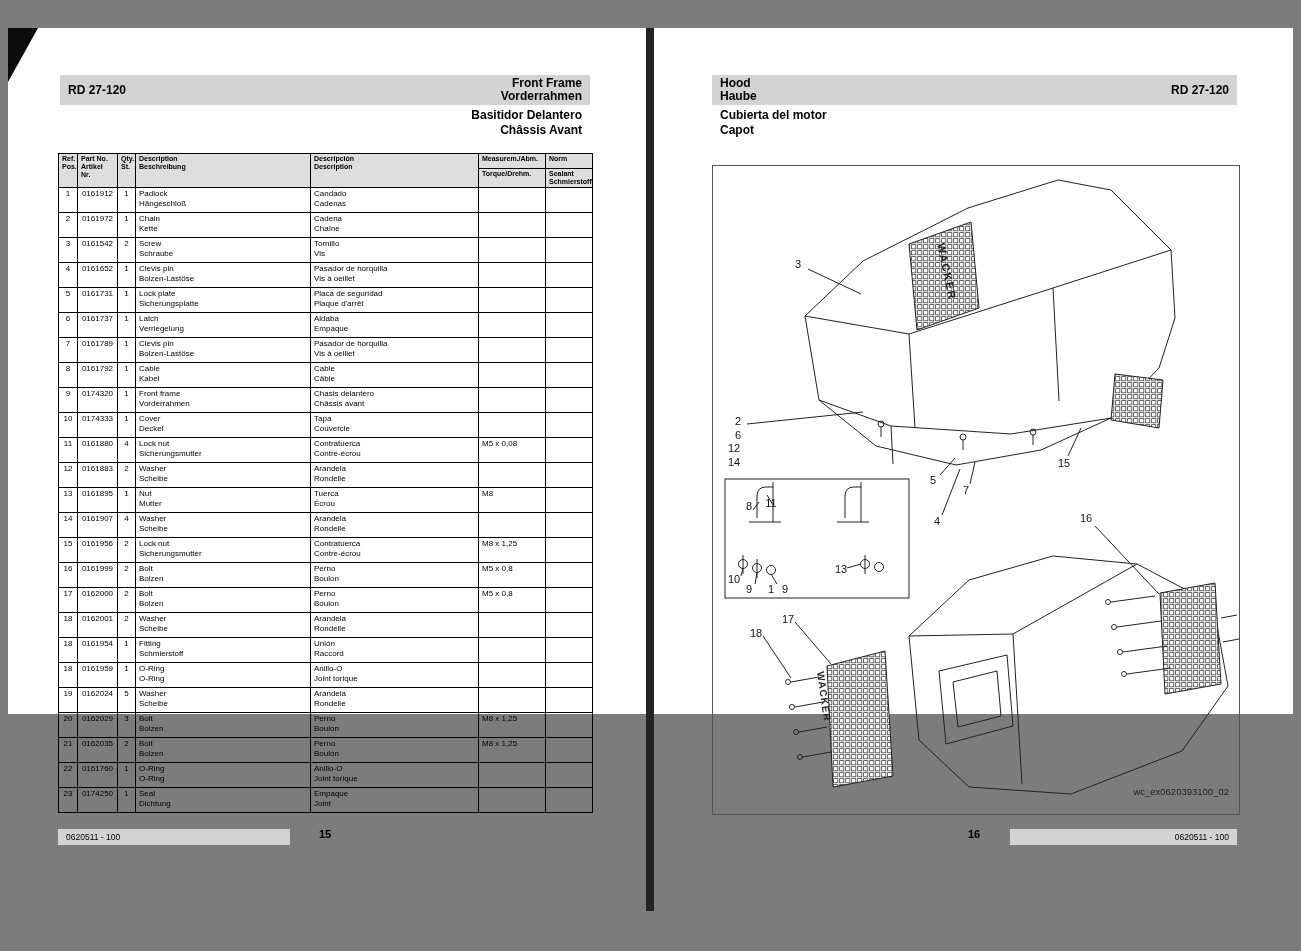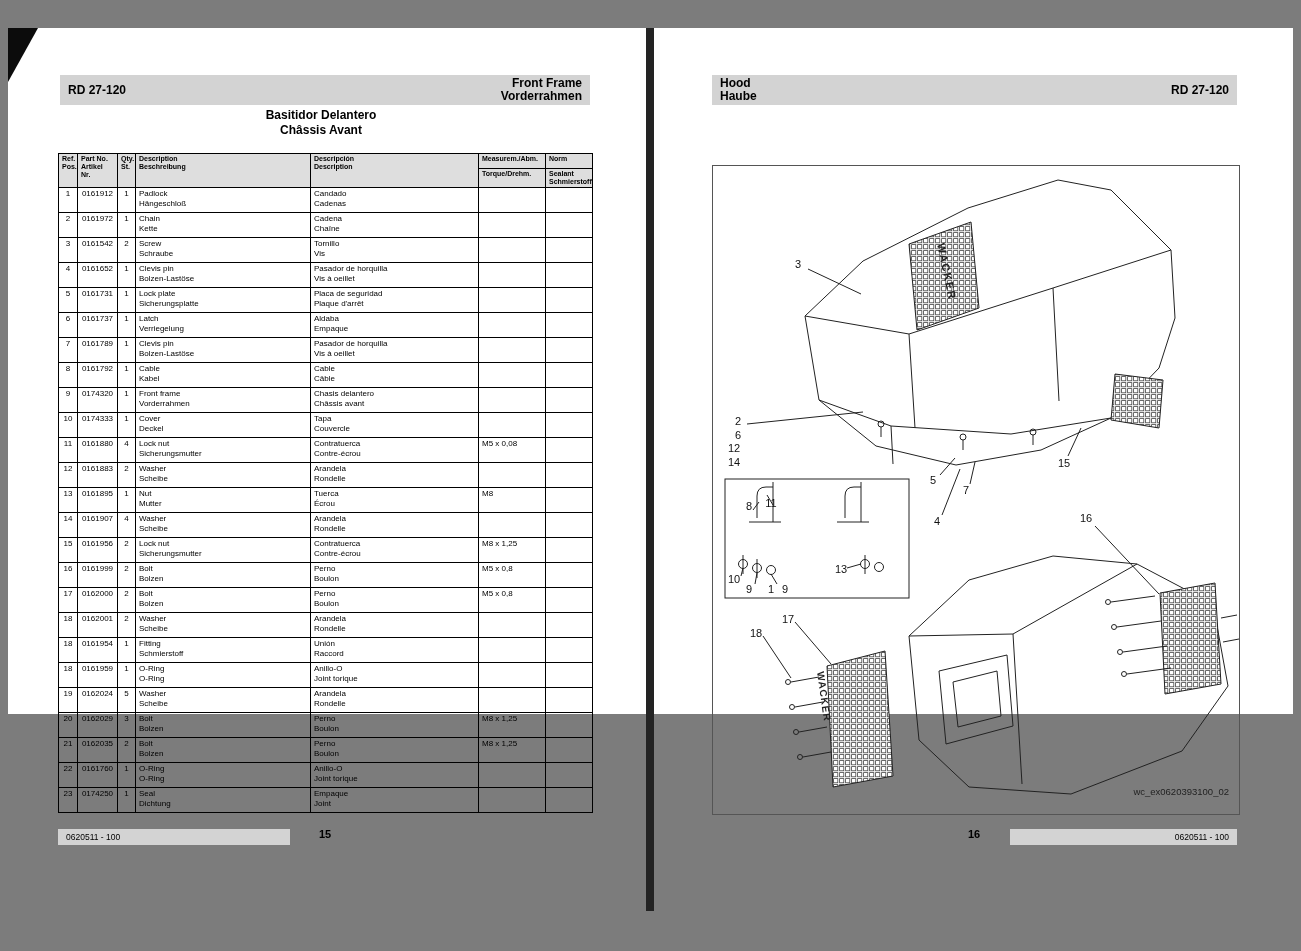--- a/index.html
+++ b/index.html
@@ -16,21 +16,21 @@
     clip-path:polygon(0 0, 100% 0, 0 100%); }
 
   
   .hdr-bar { position:absolute; background:#d3d3d3; display:flex; justify-content:space-between; padding:2px 8px; }
   .lp-bar { left:52px; top:47px; width:530px; height:30px; }
   .rp-bar { left:58px; top:47px; width:525px; height:30px; }
   .model { font-weight:bold; font-size:12px; line-height:26px; white-space:nowrap; }
   .title-top { font-weight:bold; font-size:12px; line-height:13px; white-space:pre-line; text-align:right; }
   .title-top.left { text-align:left; }
   .hdr-sub { position:absolute; font-weight:bold; font-size:12px; line-height:15px; white-space:pre-line; }
-  .lp-sub { left:52px; top:80px; width:522px; text-align:center; }
+  .lp-sub { left:52px; top:80px; width:522px; text-align:right; }
   .rp-sub { left:66px; top:80px; width:400px; text-align:left; }
 
   
   .parts-table { position:absolute; left:50px; top:125px; width:534px;
     border-collapse:collapse; table-layout:fixed; }
   .parts-table th, .parts-table td {
     border:1px solid #000; padding:1px 3px; vertical-align:top;
     white-space:pre-line; overflow:hidden; }
   .parts-table thead th { background:#dedede; font-weight:bold; font-size:7px; line-height:8px; text-align:left; }
   .parts-table thead tr.h1 th { height:15px; }
@@ -399,20 +399,22 @@
   </div>
 
   <div class="page-gap"></div>
 
   <div class="page page-right">
     <div class="hdr-bar rp-bar">
       <span class="title-top left">Hood
 Haube</span>
       <span class="model">RD 27-120</span>
     </div>
+    <div class="hdr-sub rp-sub">Cubierta del motor
+Capot</div>
 
     <div class="diagram">
       <svg width="528" height="650" viewBox="0 0 528 650">
         <defs>
           <pattern id="grille" width="6" height="6" patternUnits="userSpaceOnUse">
             <rect width="6" height="6" fill="#fff"></rect>
             <rect x="0.6" y="0.6" width="4.2" height="4.2" fill="none" stroke="#444" stroke-width="0.8"></rect>
           </pattern>
         </defs>
         <g fill="none" stroke="#222" stroke-width="1">

